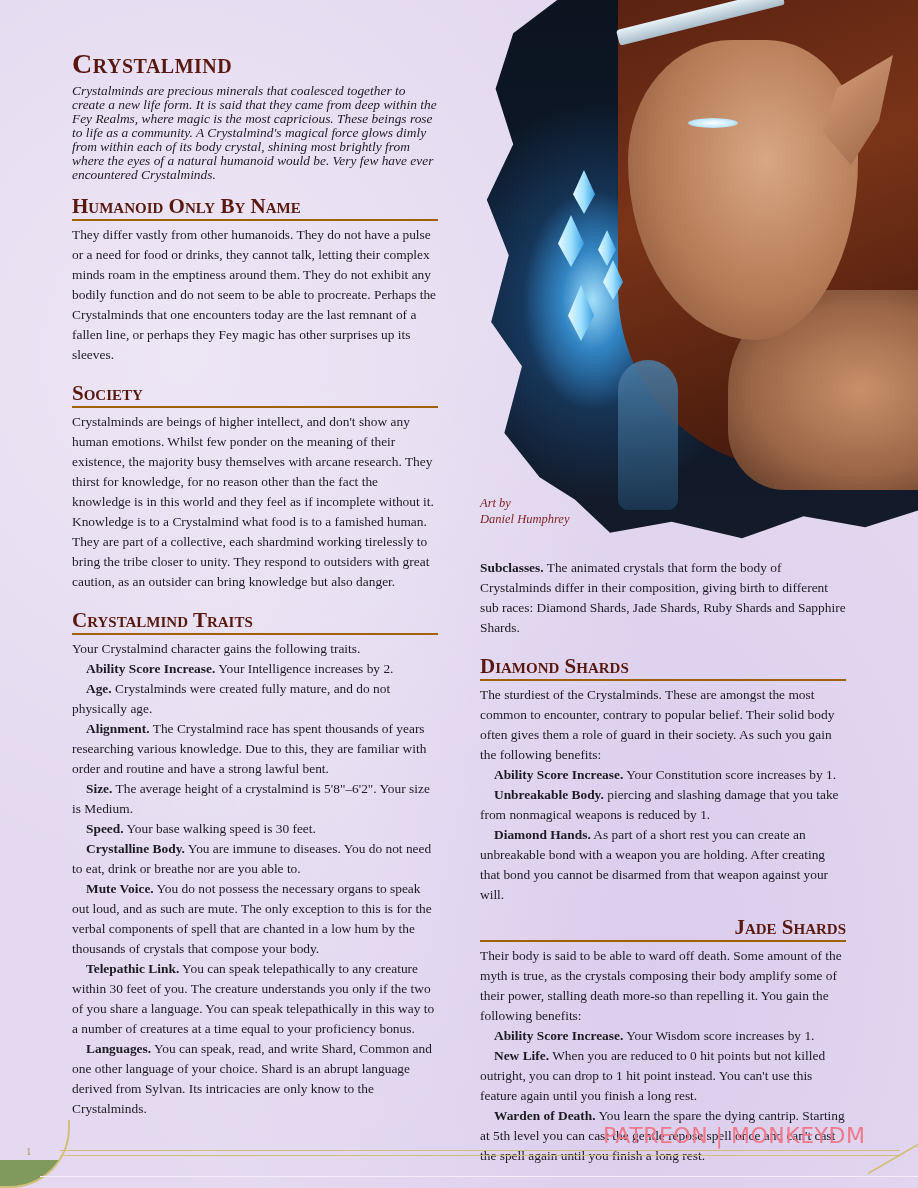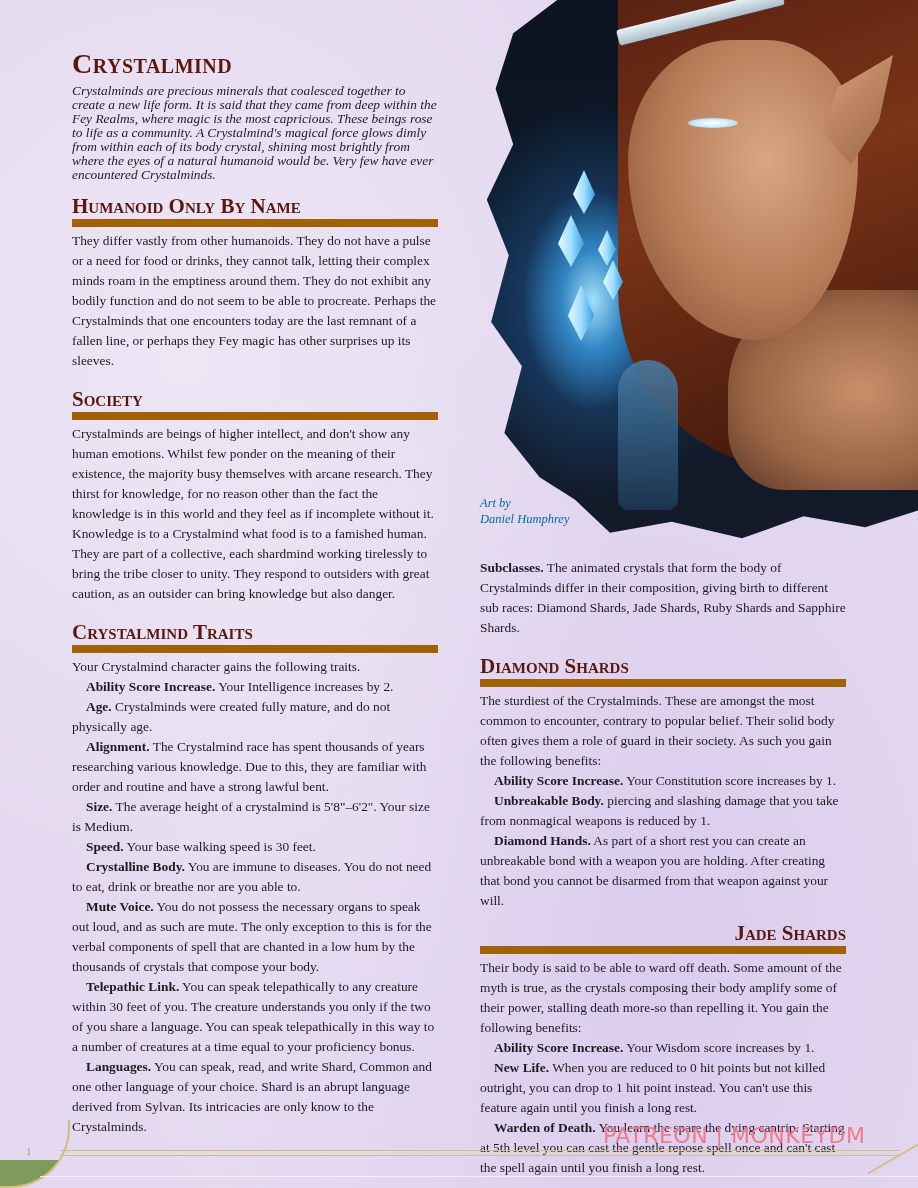--- a/index.html
+++ b/index.html
@@ -37,21 +37,21 @@
       line-height: 14px;
       margin-bottom: 12px;
     }
     h2.sec {
       font-family: "Liberation Serif", "DejaVu Serif", serif;
       font-variant: small-caps;
       font-weight: bold;
       font-size: 21px;
       color: #58180d;
       line-height: 24px;
-      border-bottom: 8px solid #a16207;
+      border-bottom: 2px solid #a16207;
       padding-bottom: 1px;
       margin-bottom: 4px;
     }
     p.body {
       font-family: "Liberation Serif", serif;
       font-size: 13.4px;
       line-height: 20px;
     }
     p.body + h2.sec { margin-top: 16px; }
     .trait { text-indent: 14px; }
@@ -110,21 +110,21 @@
     }
     .hand {
       position: absolute; left: 140px; top: 360px; width: 60px; height: 150px;
       background: linear-gradient(180deg, #4a7ea8 0%, #1c3a56 100%);
       border-radius: 30px 30px 10px 10px;
       opacity: 0.85;
     }
     .art-credit {
       position: absolute; left: 2px; top: 495px;
       font-family: "Liberation Serif", serif; font-style: italic;
-      font-size: 12.5px; line-height: 16px; color: #0369a1;
+      font-size: 12.5px; line-height: 16px; color: #7f1d1d;
     }
 
     
     .footer-rule {
       position: absolute; left: 60px; top: 1150px; width: 840px; height: 6px;
       border-top: 1.5px solid #d3bf7a; border-bottom: 1.5px solid #d3bf7a;
     }
     .footer-curve {
       position: absolute; left: 0; top: 1120px; width: 70px; height: 68px;
       border: 2px solid #d3bf7a; border-top: none; border-left: none;

